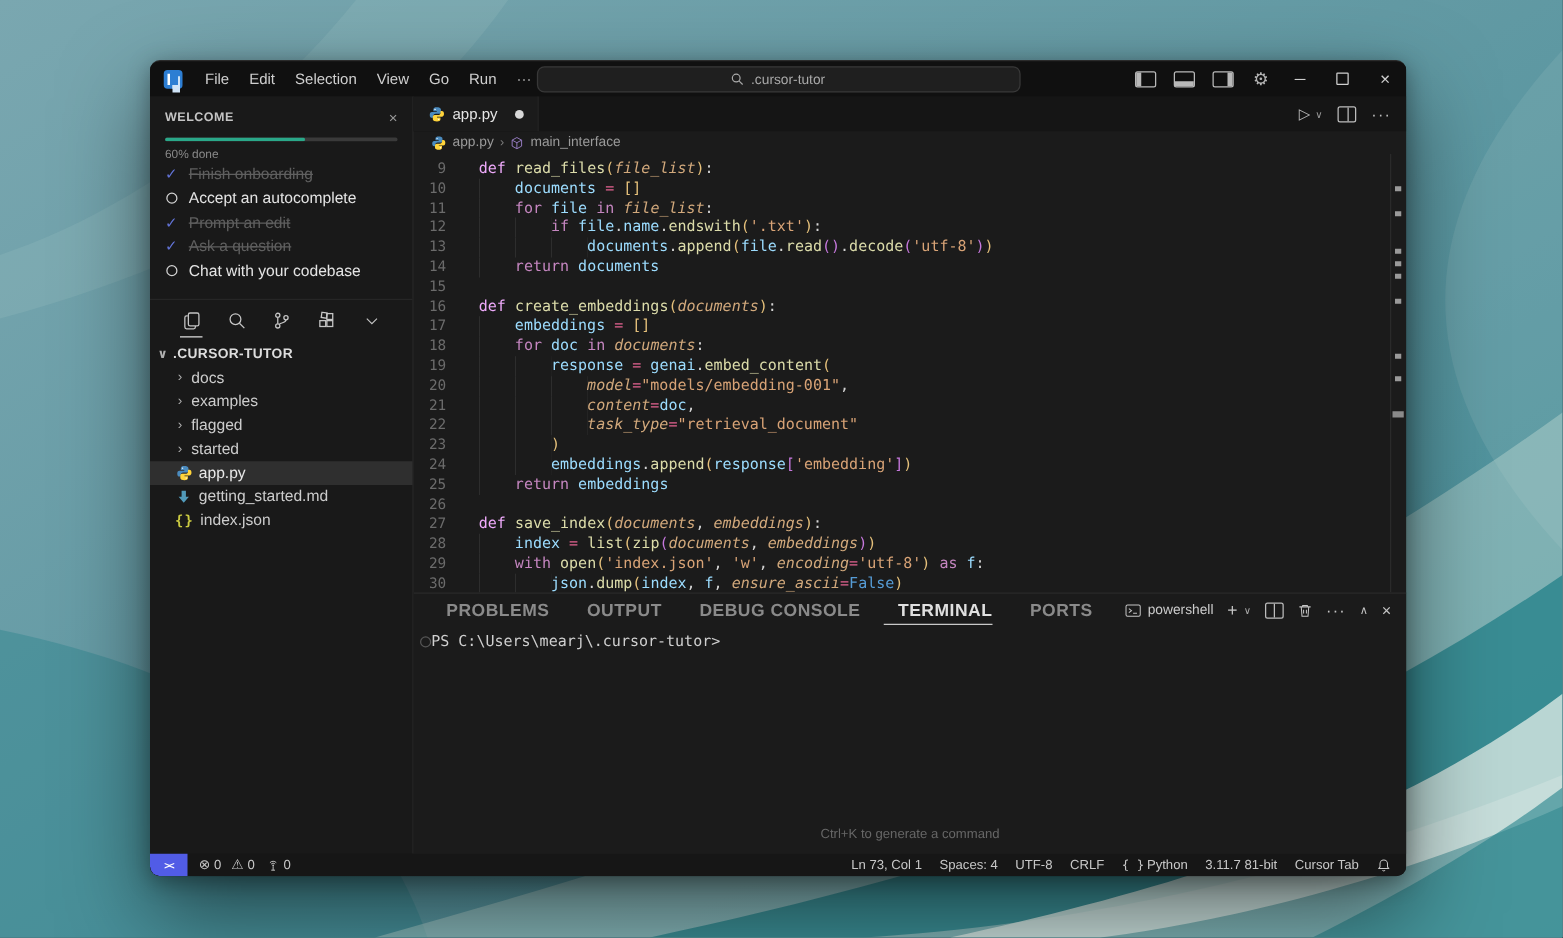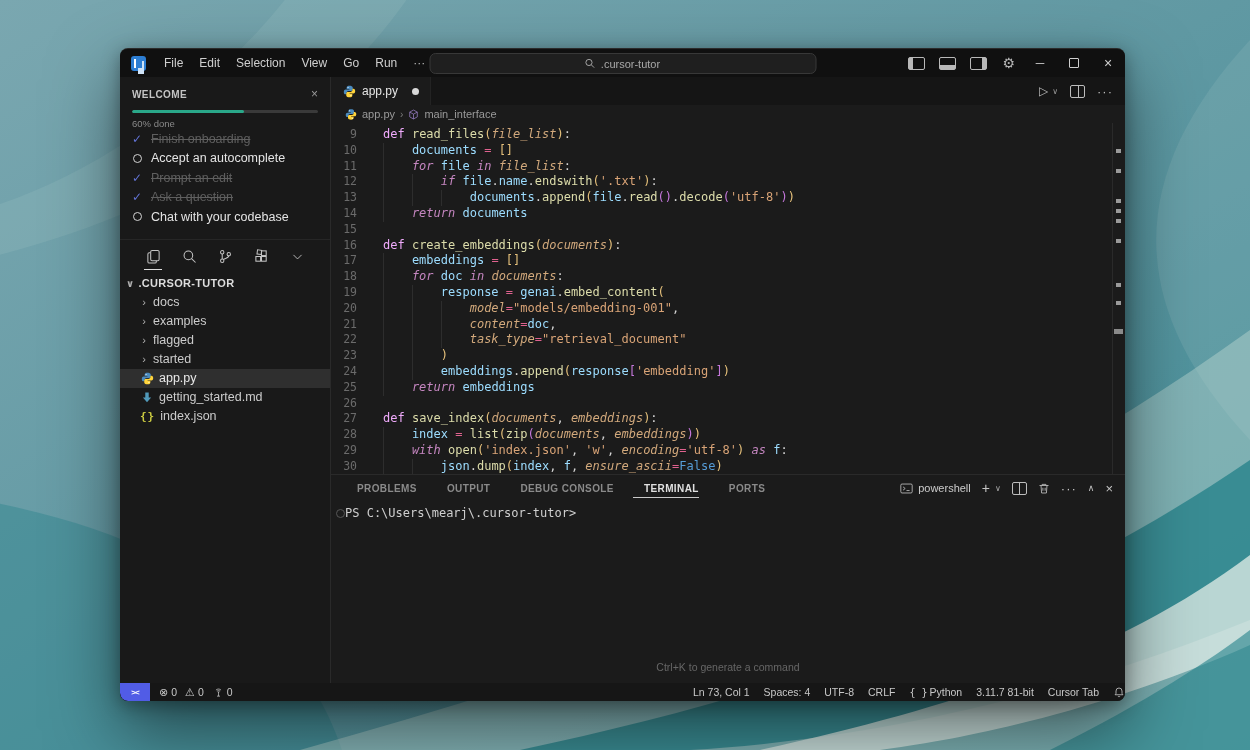--- a/index.html
+++ b/index.html
@@ -71,45 +71,45 @@
   .split-ic{width:13px;height:11px;border:1px solid #bdbdbd;border-radius:2px;position:relative;}
   .split-ic:before{content:"";position:absolute;left:50%;top:0;bottom:0;width:1px;background:#bdbdbd;}
   .more-ic{font-size:13px;letter-spacing:1px;}
   .breadcrumb{height:18px;display:flex;align-items:center;gap:5px;padding-left:14px;font-size:11px;color:#9a9a9a;flex:none;}
   .bc-sep{font-size:10px;color:#7d7d7d;}
   
   .code-wrap{flex:1;position:relative;overflow:hidden;padding-top:4px;font-family:"DejaVu Sans Mono",monospace;}
   .code-line{display:flex;height:15.8px;line-height:15.8px;font-size:12px;white-space:pre;}
   .ln{width:26px;flex:none;text-align:right;color:#6b6b6b;margin-right:26px;font-size:11.5px;}
   .ind{display:inline-block;height:100%;background:repeating-linear-gradient(90deg,#2d2d2d 0 1px,transparent 1px 4ch);}
-  .tk-t{color:#f0abfc;} .tk-k{color:#c586c0;font-style:italic;} .tk-f{color:#dcdcaa;}
+  .tk-t{color:#f0abfc;} .tk-k{color:#c586c0;} .tk-f{color:#dcdcaa;}
   .tk-p{color:#d2a97c;font-style:italic;} .tk-v{color:#9cdcfe;} .tk-s{color:#d8a376;}
   .tk-o{color:#e0628f;} .tk-b1{color:#e5c07b;} .tk-b2{color:#c678dd;} .tk-c{color:#569cd6;} .tk-w{color:#d4d4d4;}
   .ruler{position:absolute;top:0;right:0;bottom:0;width:12px;border-left:1px solid #2a2a2a;}
   .rmark{position:absolute;left:3px;width:5px;height:4px;background:#9a9a9a;}
   .rmark.big{left:1px;width:9px;height:5px;background:#8a8a8a;}
   
   .panel{height:208px;flex:none;border-top:1px solid #2a2a2a;background:#1b1b1b;display:flex;flex-direction:column;position:relative;}
   .panel-tabs{height:26px;display:flex;align-items:center;gap:19px;padding-left:15px;flex:none;}
-  .ptab{font-size:10px;font-weight:600;letter-spacing:.4px;color:#8a8a8a;padding:4px 0 3px 11px;}
+  .ptab{font-size:14px;font-weight:600;letter-spacing:.4px;color:#8a8a8a;padding:4px 0 3px 11px;}
   .ptab.active{color:#e0e0e0;border-bottom:1px solid #c9c9c9;}
   .panel-actions{margin-left:auto;display:flex;align-items:center;gap:11px;padding-right:12px;color:#c5c5c5;}
   .pa-shell{display:flex;align-items:center;gap:5px;font-size:11px;color:#cccccc;}
   .pa-plus{font-size:14px;} .pa-chev{font-size:8px;color:#aaaaaa;margin-left:-6px;}
   .pa-caret{font-size:9px;} .pa-close{font-size:13px;}
   .term{flex:1;padding:5px 0 0 5px;font-family:"DejaVu Sans Mono",monospace;font-size:12px;color:#cfcfcf;}
   .term-row{display:flex;align-items:center;gap:0;}
   .term-dec{width:7px;height:7px;border:1px solid #565656;border-radius:50%;flex:none;}
   .term-hint{position:absolute;left:0;right:0;bottom:10px;text-align:center;font-size:10.5px;color:#666666;}
   
   .statusbar{height:18px;flex:none;background:#161616;display:flex;align-items:center;font-size:10.5px;color:#c8c8c8;}
   .sb-remote{height:100%;width:30px;background:#515ce6;display:flex;align-items:center;justify-content:center;
     color:#ffffff;font-size:8px;font-weight:700;letter-spacing:-1px;border-bottom-left-radius:8px;}
   .sb-item{display:flex;align-items:center;gap:3px;margin-left:9px;}
-  .sb-right{margin-left:auto;display:flex;align-items:center;gap:14px;}
+  .sb-right{margin-left:auto;display:flex;align-items:center;gap:14px;padding-right:12px;}
   .sb-ic{font-size:11px;line-height:1;}
   .braces{font-family:"DejaVu Sans Mono",monospace;font-size:10px;color:#c8c8c8;margin-right:2px;}
 </style>
 </head>
 <body>
 
 <div class="stage">
 
   <svg class="bg" width="1250" height="750" viewBox="0 0 1250 750" preserveAspectRatio="none">
     <defs>

